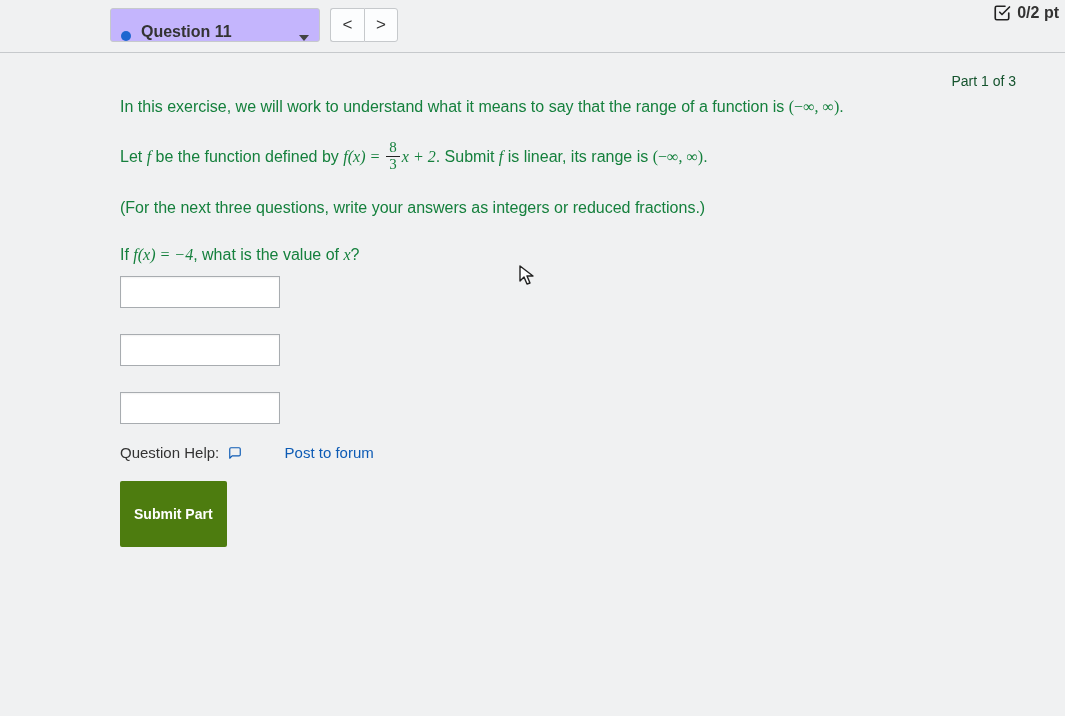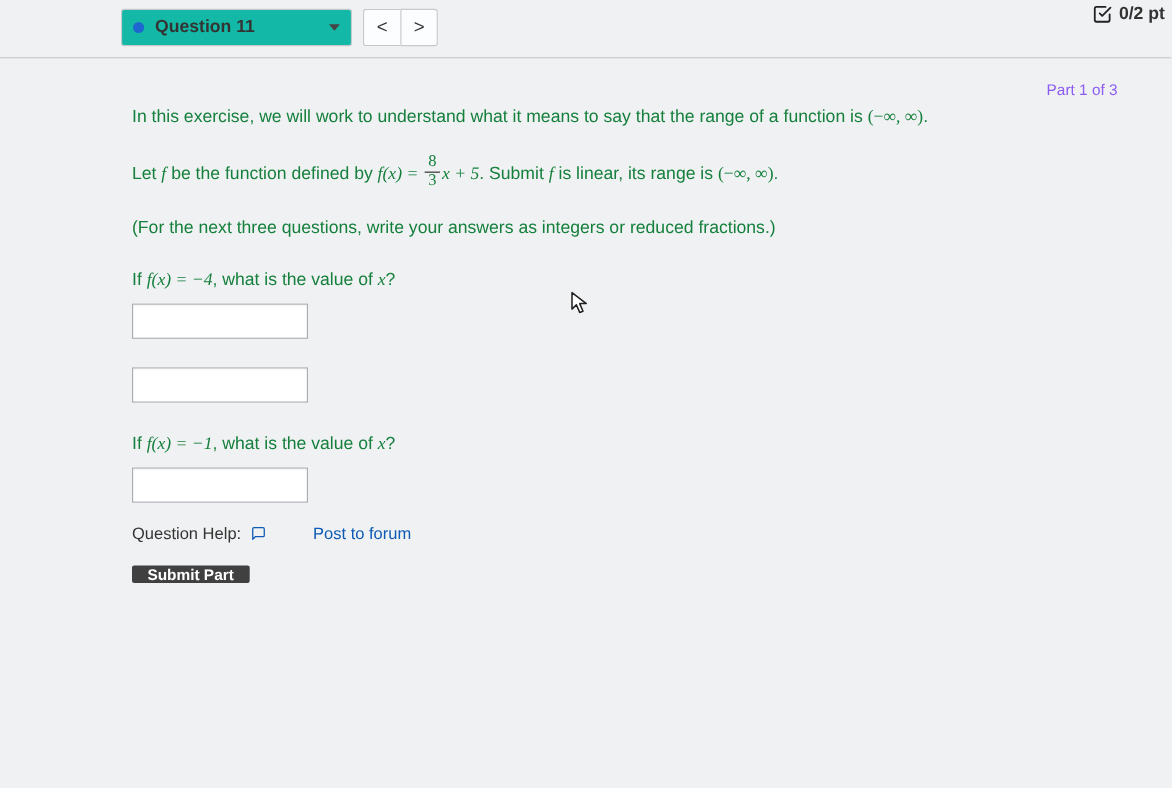--- a/index.html
+++ b/index.html
@@ -18,22 +18,22 @@
     overflow: hidden;
   }
   .topbar {
     display: flex;
     align-items: center;
     padding: 8px 14px 4px 110px;
     position: relative;
   }
   .question-selector {
     display: flex;
-    align-items: center;
-    background: #14b8a6;
+    align-items: flex-end;
+    background: #c4b5fd;
     border: 1px solid #c6c9cc;
     border-radius: 3px;
     height: 34px;
     padding: 0 10px;
     min-width: 210px;
     font-size: 16px;
     cursor: pointer;
     position: relative;
   }
   .question-selector .bullet {
@@ -85,21 +85,21 @@
     height: 1px;
     background: #c6c9cc;
     margin: 6px 0 0 0;
   }
   .content {
     padding: 20px 14px 0 120px;
     max-width: 1040px;
   }
   .partlabel {
     text-align: right;
-    color: #8b5cf6;
+    color: #14532d;
     font-size: 14px;
     padding-right: 10px;
     margin-bottom: 6px;
   }
   .para {
     margin: 0 0 22px 0;
     line-height: 1.55;
     font-size: 16px;
     color: #15803d;
   }
@@ -136,24 +136,24 @@
     margin-top: 4px;
     margin-bottom: 18px;
   }
   .helprow a { color: #0d5bb5; text-decoration: none; padding-left: 40px; }
   .chat-icon {
     display: inline-block;
     vertical-align: -2px;
     margin-right: 3px;
   }
   .submit-btn {
-    background: #404040;
+    background: #4d7c0f;
     color: #fff;
     border: none;
-    padding: 0 14px;
+    padding: 25px 14px;
     font-size: 14px;
     font-weight: 700;
     border-radius: 2px;
     cursor: pointer;
   }
   .cursor-icon {
     position: absolute;
     left: 518px;
     top: 264px;
     pointer-events: none;
@@ -194,35 +194,32 @@
     <div class="partlabel">Part 1 of 3</div>
 
     <p class="para">
       <span>In this exercise, we will work to understand what it means to say that the range of a function is </span><span class="mathrm">(−∞, ∞)</span><span>.</span>
     </p>
 
     <p class="para">
       <span>Let </span><span class="mathit">f</span><span> be the function defined by </span><span class="mathit">f(x) = </span><span class="frac">
           <span class="num">8</span>
           <span class="den">3</span>
-        </span><span class="mathit">x + 5</span><span>. Submit </span><span class="mathit">f</span><span> is linear, its range is </span><span class="mathrm">(−∞, ∞)</span><span>.</span>
+        </span><span class="mathit">x + 2</span><span>. Submit </span><span class="mathit">f</span><span> is linear, its range is </span><span class="mathrm">(−∞, ∞)</span><span>.</span>
     </p>
 
     <p class="para">(For the next three questions, write your answers as integers or reduced fractions.)</p>
 
     <p class="para" style="margin-bottom:6px">
       <span>If </span><span class="mathit">f(x) = −4</span><span>, what is the value of </span><span class="mathit">x</span><span>?</span>
     </p>
     <input class="answer-input" type="text" style="">
 
     <input class="answer-input" type="text" style="">
 
-    <p class="para" style="margin-bottom:6px">
-      <span>If </span><span class="mathit">f(x) = −1</span><span>, what is the value of </span><span class="mathit">x</span><span>?</span>
-    </p>
     <input class="answer-input" type="text" style="margin-bottom: 20px;">
 
     <div class="helprow">
       <span>Question Help:</span>&nbsp;
       <span class="chat-icon">
         <svg width="14" height="14" viewBox="0 0 24 24" fill="none" stroke="#0d5bb5" stroke-width="2" stroke-linecap="round" stroke-linejoin="round">
             <path d="M21 15a2 2 0 0 1-2 2H7l-4 4V5a2 2 0 0 1 2-2h14a2 2 0 0 1 2 2z"></path>
           </svg>
       </span><a href="#">Post to forum</a>
     </div>

